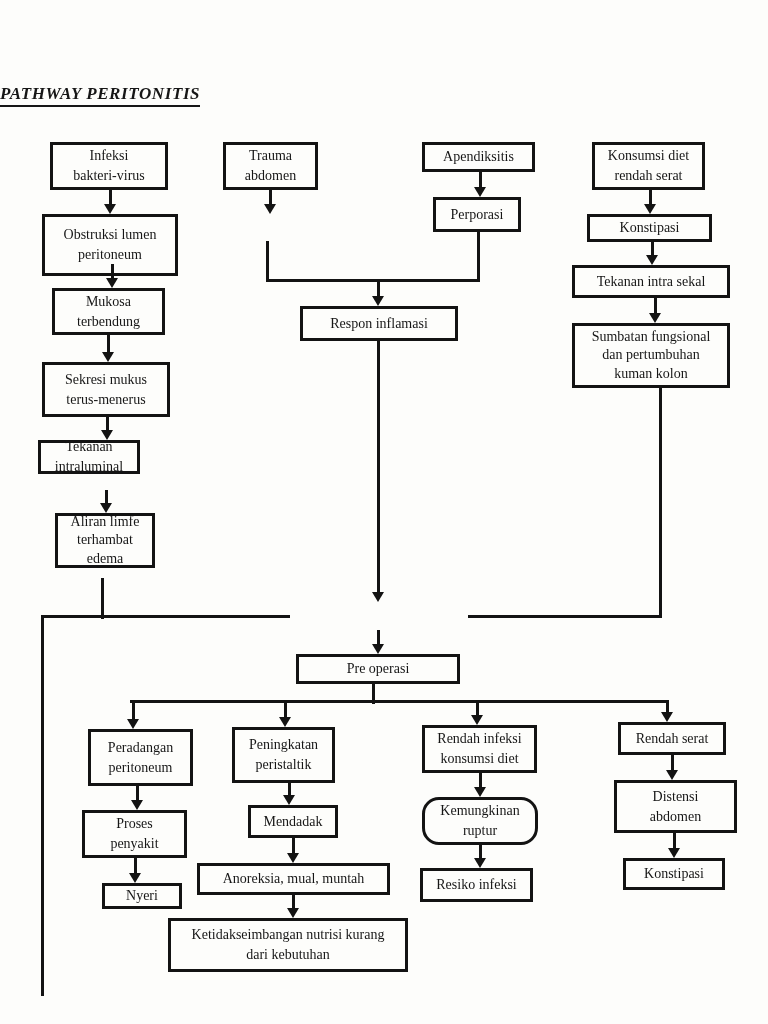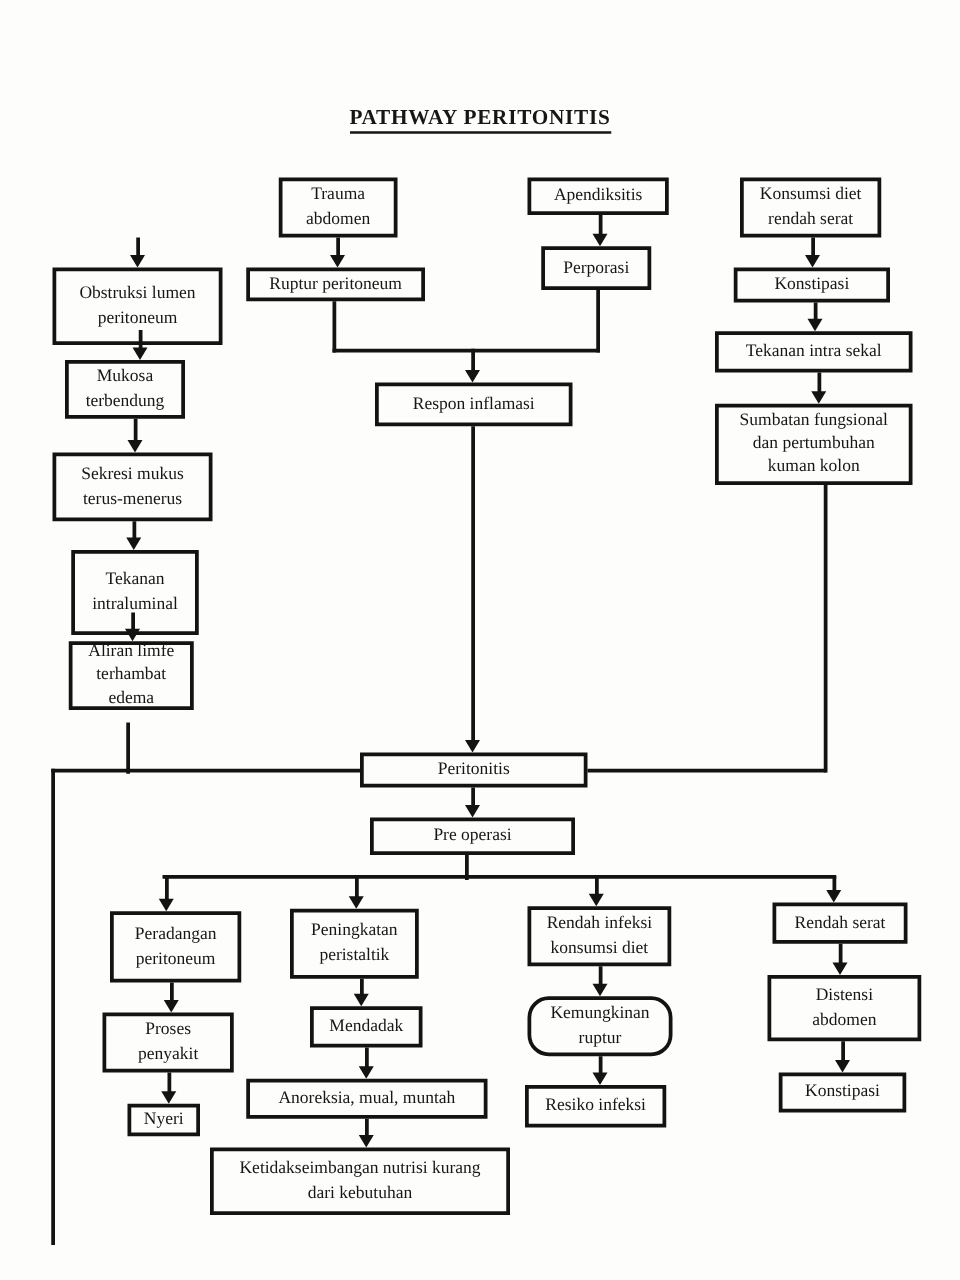--- a/index.html
+++ b/index.html
@@ -8,21 +8,22 @@
     position:relative;
     width:768px; height:1024px;
     margin:0 auto;
     background:#fdfdfb;
     font-family:"Liberation Serif","DejaVu Serif",serif;
     color:#161616;
     overflow:hidden;
   }
   .title {
     position:absolute; left:0; right:0; top:84px;
-    text-align:center;
+    text-align:left;
+    font-style:italic;
   }
   .title span {
     display:inline-block;
     font-size:17px; font-weight:bold; letter-spacing:.6px;
     border-bottom:2px solid #161616; padding-bottom:1px;
   }
   .node {
     position:absolute;
     box-sizing:border-box;
     border:3px solid #131313;
@@ -48,62 +49,63 @@
 </style>
 </head>
 <body>
 
 <div class="page">
 
   <div class="title">
     <span>PATHWAY PERITONITIS</span>
   </div>
 
+  <div class="node" style="left:50px; top:142px; width:118px; height:48px;">Infeksi
+bakteri-virus</div>
   <div class="varrow" style="left:104px; top:190px; height:24px;">
       <div class="shaft"></div>
       <div class="head"></div>
     </div>
   <div class="node" style="left:42px; top:214px; width:136px; height:62px;">Obstruksi lumen
 peritoneum</div>
   <div class="varrow" style="left:106px; top:264px; height:24px;">
       <div class="shaft"></div>
       <div class="head"></div>
     </div>
-  <div class="node" style="left:52px; top:288px; width:96px; height:47px;">Mukosa
+  <div class="node" style="left:52px; top:288px; width:113px; height:47px;">Mukosa
 terbendung</div>
   <div class="varrow" style="left:102px; top:335px; height:27px;">
       <div class="shaft"></div>
       <div class="head"></div>
     </div>
   <div class="node" style="left:42px; top:362px; width:128px; height:55px;">Sekresi mukus
 terus-menerus</div>
   <div class="varrow" style="left:101px; top:417px; height:23px;">
       <div class="shaft"></div>
       <div class="head"></div>
     </div>
-  <div class="node" style="left:57px; top:440px; width:102px; height:68px;">Tekanan
+  <div class="node" style="left:38px; top:440px; width:102px; height:34px;">Tekanan
 intraluminal</div>
   <div class="varrow" style="left:100px; top:490px; height:23px;">
       <div class="shaft"></div>
       <div class="head"></div>
     </div>
   <div class="node" style="left:55px; top:513px; width:100px; height:55px; line-height:1.32;">Aliran limfe
 terhambat
 edema</div>
   <div class="vline" style="left:101px; top:578px; height:41px;"></div>
   <div class="hline" style="left:41px; top:615px; width:249px;"></div>
   <div class="vline" style="left:41px; top:615px; height:381px;"></div>
 
   <div class="node" style="left:223px; top:142px; width:95px; height:48px;">Trauma
 abdomen</div>
   <div class="varrow" style="left:264px; top:190px; height:24px;">
       <div class="shaft"></div>
       <div class="head"></div>
     </div>
-  <div class="node" style="left:197px; top:214px; width:143px; height:27px;">Ruptur peritoneum</div>
   <div class="vline" style="left:266px; top:241px; height:41px;"></div>
 
   <div class="node" style="left:422px; top:142px; width:113px; height:30px;">Apendiksitis</div>
   <div class="varrow" style="left:474px; top:172px; height:25px;">
       <div class="shaft"></div>
       <div class="head"></div>
     </div>
   <div class="node" style="left:433px; top:197px; width:88px; height:35px;">Perporasi</div>
   <div class="vline" style="left:477px; top:232px; height:50px;"></div>
   <div class="hline" style="left:266px; top:279px; width:214px;"></div>
@@ -132,21 +134,20 @@
   <div class="varrow" style="left:649px; top:298px; height:25px;">
       <div class="shaft"></div>
       <div class="head"></div>
     </div>
   <div class="node" style="left:572px; top:323px; width:158px; height:65px; line-height:1.32;">Sumbatan fungsional
 dan pertumbuhan
 kuman kolon</div>
   <div class="vline" style="left:659px; top:388px; height:230px;"></div>
   <div class="hline" style="left:468px; top:615px; width:193px;"></div>
 
-  <div class="node" style="left:288px; top:602px; width:182px; height:28px;">Peritonitis</div>
   <div class="varrow" style="left:372px; top:630px; height:24px;">
       <div class="shaft"></div>
       <div class="head"></div>
     </div>
   <div class="node" style="left:296px; top:654px; width:164px; height:30px;">Pre operasi</div>
   <div class="vline" style="left:372px; top:684px; height:20px;"></div>
   <div class="hline" style="left:130px; top:700px; width:539px;"></div>
   <div class="varrow" style="left:127px; top:701px; height:28px;">
       <div class="shaft"></div>
       <div class="head"></div>
@@ -169,21 +170,21 @@
   <div class="varrow" style="left:131px; top:786px; height:24px;">
       <div class="shaft"></div>
       <div class="head"></div>
     </div>
   <div class="node" style="left:82px; top:810px; width:105px; height:48px;">Proses
 penyakit</div>
   <div class="varrow" style="left:129px; top:858px; height:25px;">
       <div class="shaft"></div>
       <div class="head"></div>
     </div>
-  <div class="node" style="left:102px; top:883px; width:58px; height:26px;">Nyeri</div>
+  <div class="node" style="left:102px; top:883px; width:80px; height:26px;">Nyeri</div>
 
   <div class="node" style="left:232px; top:727px; width:103px; height:56px;">Peningkatan
 peristaltik</div>
   <div class="varrow" style="left:283px; top:783px; height:22px;">
       <div class="shaft"></div>
       <div class="head"></div>
     </div>
   <div class="node" style="left:248px; top:805px; width:90px; height:33px;">Mendadak</div>
   <div class="varrow" style="left:287px; top:838px; height:25px;">
       <div class="shaft"></div>

